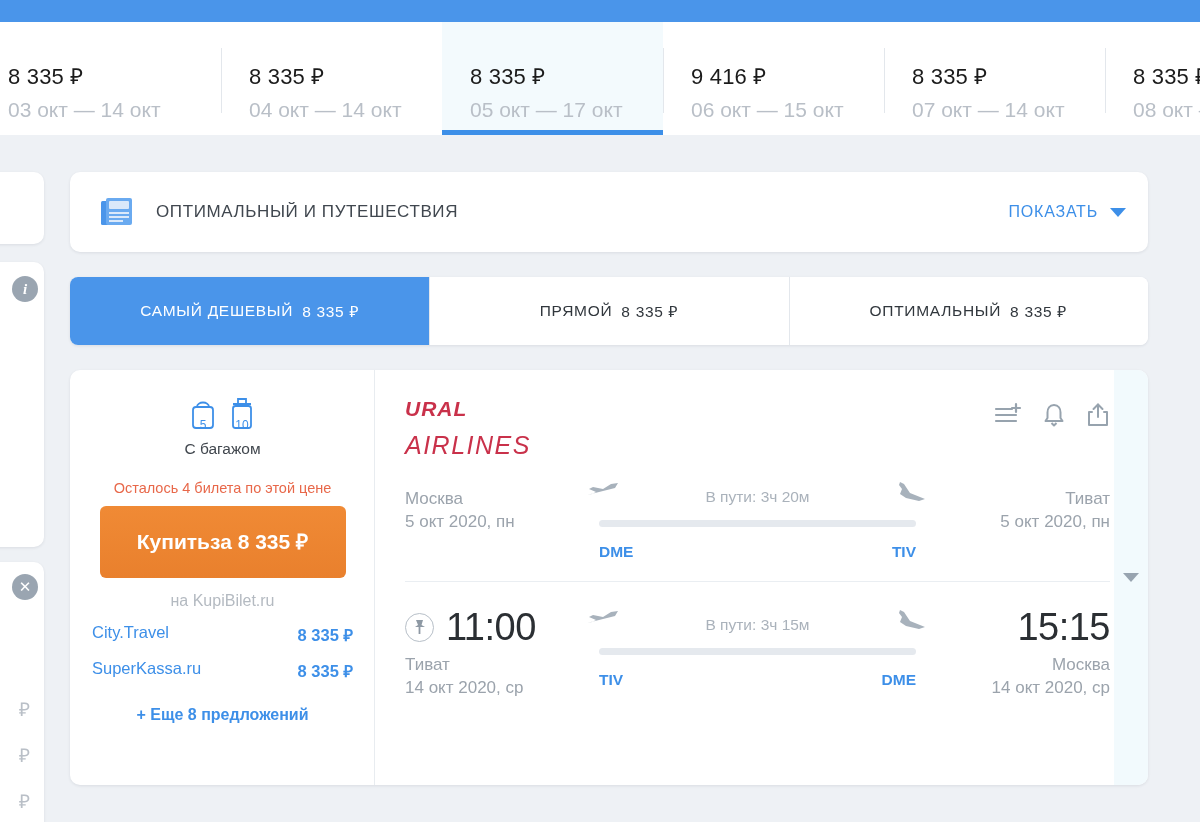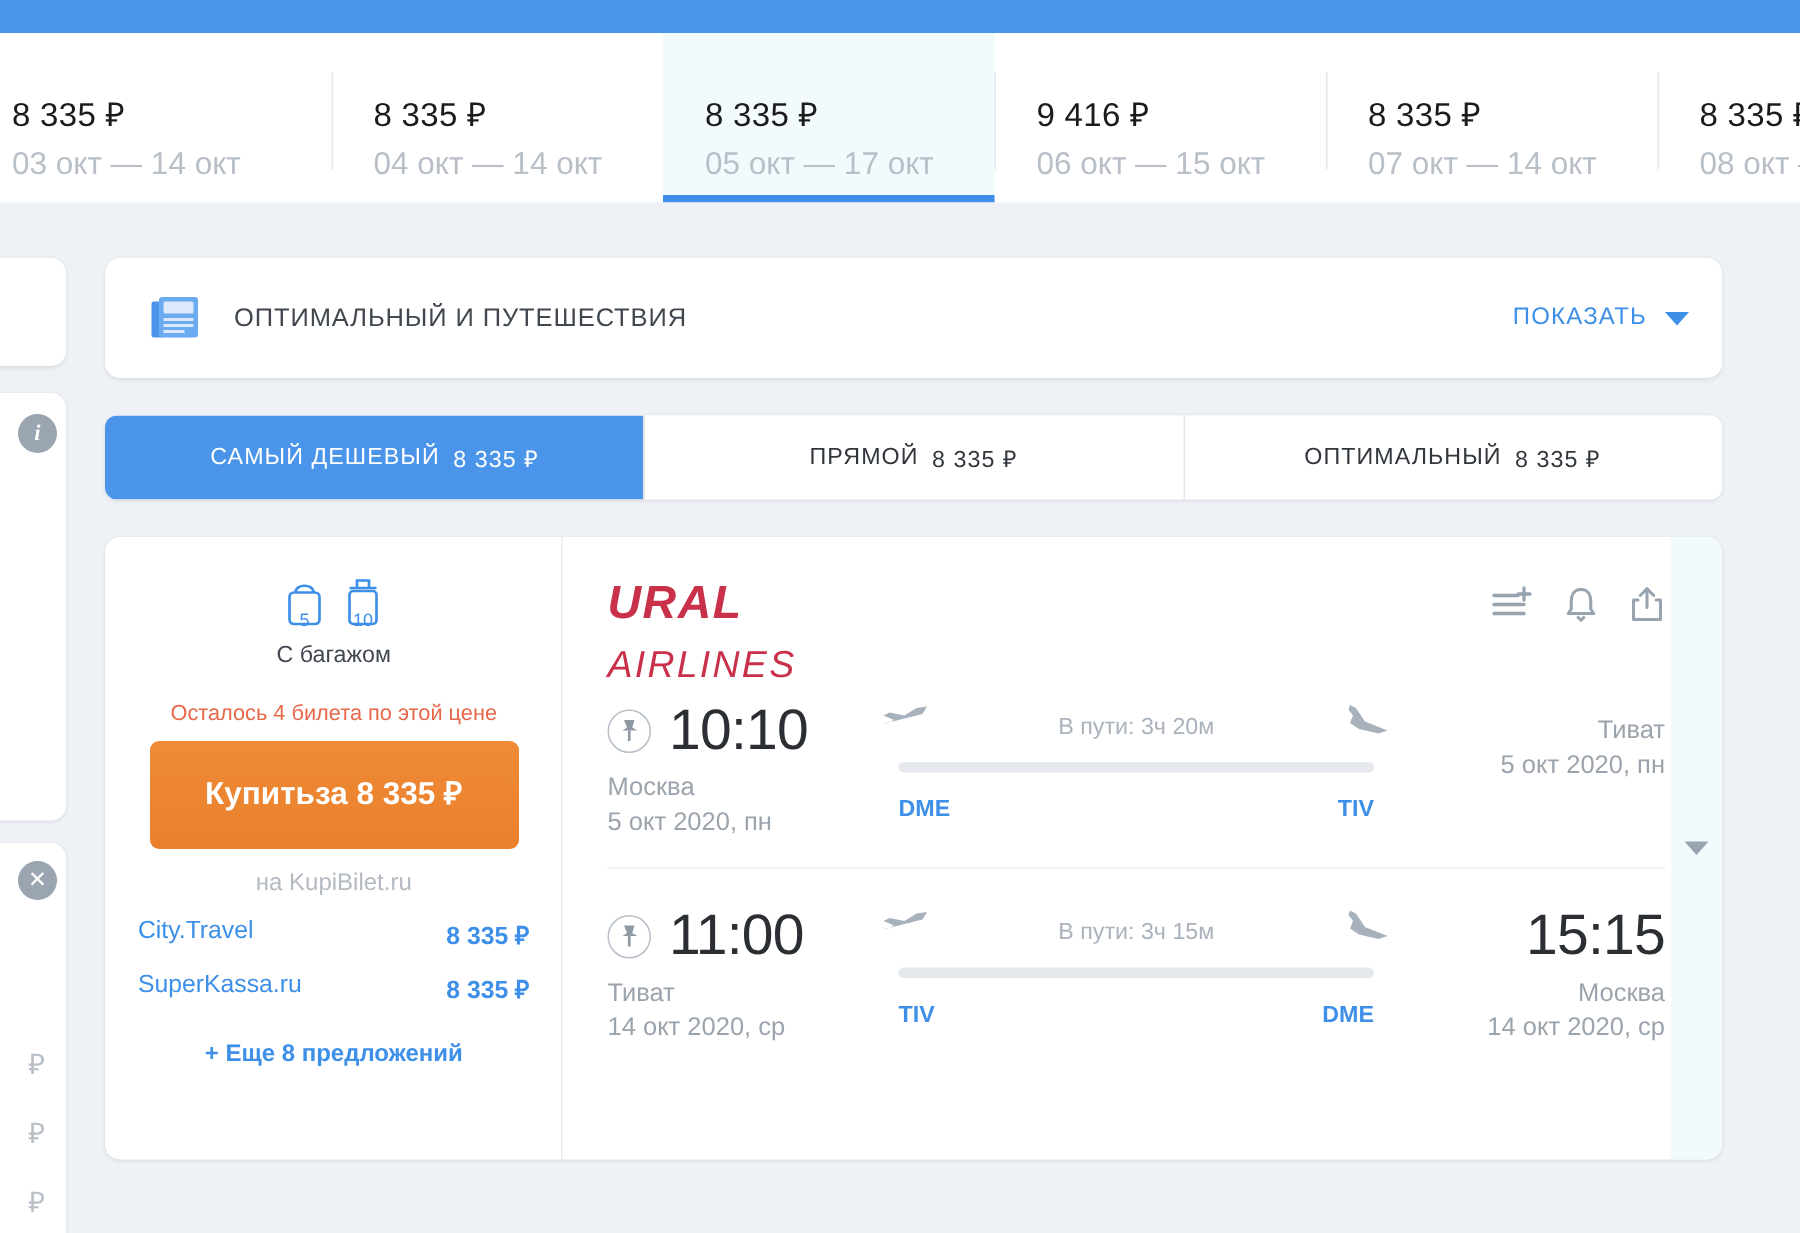--- a/index.html
+++ b/index.html
@@ -108,21 +108,21 @@
     color: #3d8fe8; font-size: 16px; letter-spacing: .8px;
     cursor: pointer;
   }
   .caret-down {
     width: 0; height: 0; border-left: 8px solid transparent;
     border-right: 8px solid transparent; border-top: 9px solid #3d8fe8;
   }
 
   
   .tabs {
-    margin-top: 25px; height: 56px;
+    margin-top: 25px; height: 68px;
     display: flex; border-radius: 8px; overflow: hidden;
     box-shadow: 0 1px 3px rgba(40,50,70,.10);
     background: #fff;
   }
   .tab {
     flex: 1 1 0; display: flex; align-items: center; justify-content: center;
     font-size: 15.5px; letter-spacing: .7px; color: #31373d;
     cursor: pointer; position: relative; background: #fff;
   }
   .tab + .tab::before {
@@ -173,21 +173,21 @@
   .agent-price { color: #3d8fe8; font-weight: bold; }
   .more-offers {
     margin-top: 24px; font-size: 16px; color: #3d8fe8;
     font-weight: bold; cursor: pointer;
   }
 
   
   .flight-col { flex: 1 1 auto; padding: 20px 38px 0 30px; position: relative; }
   .airline-row { display: flex; align-items: flex-start; height: 72px; }
   .logo { font-style: italic; color: #c9314a; line-height: 1; padding-top: 8px; }
-  .logo .l1 { font-size: 31px; font-weight: bold; letter-spacing: 1px; }
+  .logo .l1 { font-size: 21px; font-weight: bold; letter-spacing: 1px; }
   .logo .l2 { font-size: 25px; letter-spacing: 1.5px; margin-top: 14px; }
   .act-icons { margin-left: auto; display: flex; gap: 20px; padding-top: 12px; }
   .act-icons > span { cursor: pointer; display: block; }
 
   .leg { display: flex; align-items: flex-start; padding-top: 18px; }
   .leg + .leg { border-top: 1px solid #eaeef2; margin-top: 20px; padding-top: 26px; }
   .leg-side { width: 180px; flex: 0 0 180px; }
   .leg-side.right { text-align: right; }
   .time-row { display: flex; align-items: center; gap: 12px; }
   .pin {
@@ -383,29 +383,20 @@
               <path d="M6 10 L3 10 L3 23 L21 23 L21 10 L18 10" fill="none" stroke="#97a3ae" stroke-width="2" stroke-linejoin="round" stroke-linecap="round"></path>
               <line x1="12" y1="2.5" x2="12" y2="15" stroke="#97a3ae" stroke-width="2" stroke-linecap="round"></line>
               <path d="M7.5 7 L12 2.5 L16.5 7" fill="none" stroke="#97a3ae" stroke-width="2" stroke-linejoin="round" stroke-linecap="round"></path>
             </svg>
           </span>
         </div>
       </div>
 
       <div class="leg">
         <div class="leg-side">
-          <div class="time-row">
-            <span class="pin">
-              <svg width="27" height="27" viewBox="0 0 27 27">
-                <path d="M10 6 L17 6 L15.5 11 L19 13 L9 13 L12 11 Z" fill="#8e99a4"></path>
-                <line x1="13.5" y1="13" x2="13.5" y2="20" stroke="#8e99a4" stroke-width="1.8"></line>
-              </svg>
-            </span>
-            <span class="time">10:10</span>
-          </div>
           <div class="city">Москва</div>
           <div class="date">5 окт 2020, пн</div>
         </div>
 
         <div class="leg-mid">
           <span class="plane-dep">
             <svg width="34" height="20" viewBox="0 0 34 20">
               <path d="M2 15 L30 8 L33 3 L26 4 L18 9 L8 7 L4 9 L11 12 L7 14 Z" fill="#a8b2bc"></path>
             </svg>
           </span>

